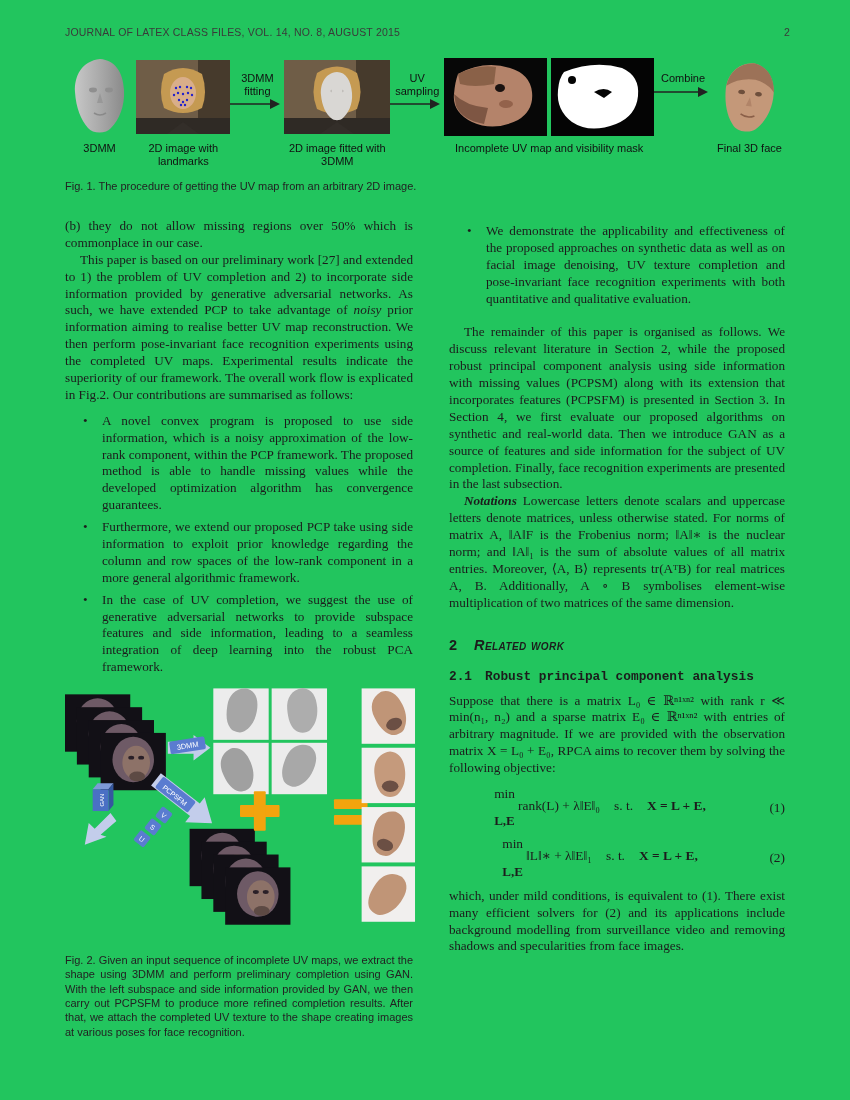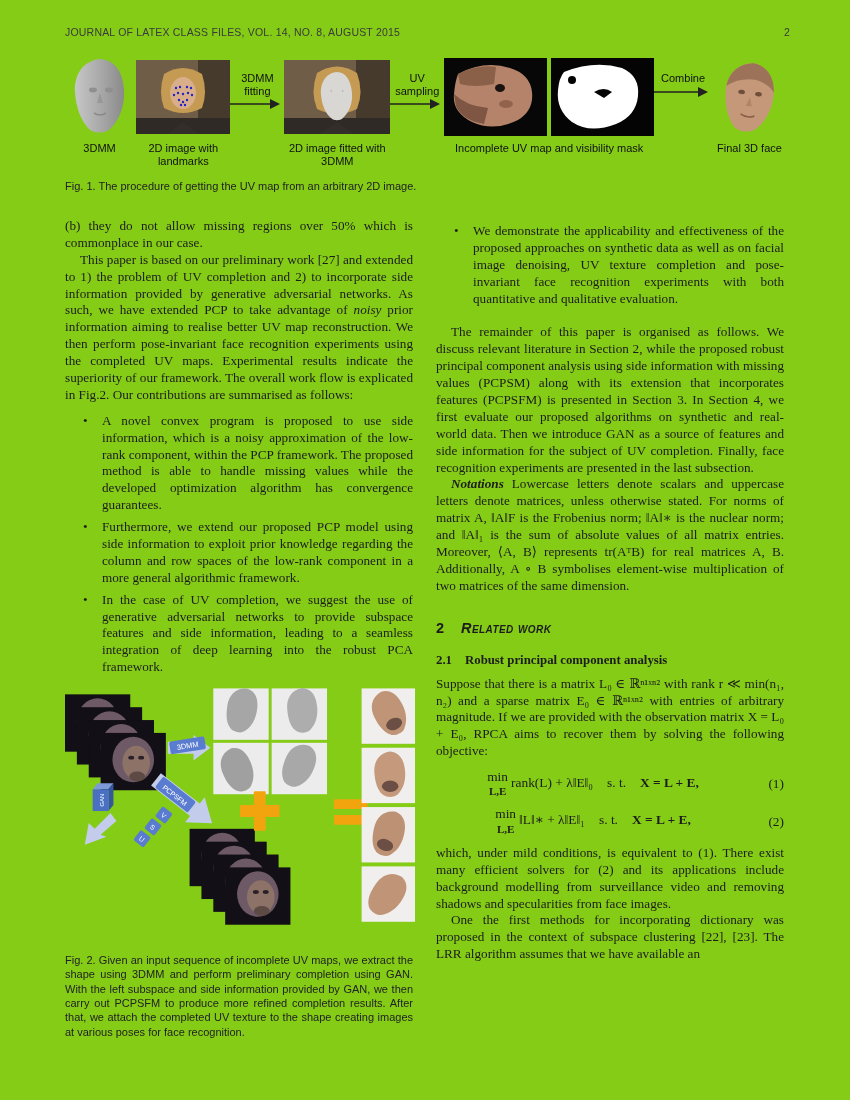--- a/index.html
+++ b/index.html
@@ -1,57 +1,57 @@
 <!DOCTYPE html>
 <html><head>
 <meta charset="utf-8">
 <style>
   html,body{margin:0;padding:0;background:#ffffff;}
-  .page{position:relative;width:850px;height:1100px;background:#84cc16;overflow:hidden;
+  .page{position:relative;width:850px;height:1100px;background:#22c55e;overflow:hidden;
         font-family:"Liberation Serif","DejaVu Serif","DejaVu Sans",serif;color:#1c1c1c;}
 
   
   .hdr{position:absolute;top:26px;left:65px;right:60px;display:flex;justify-content:space-between;
        font-family:"Liberation Sans","DejaVu Sans",sans-serif;font-size:10.5px;color:#3a3a3a;letter-spacing:.2px;}
 
   
   .fig1{position:absolute;top:56px;left:63px;width:724px;}
   .fig1row{display:flex;align-items:flex-start;}
   .f1item{display:flex;flex-direction:column;align-items:center;}
   .f1graphic{height:82px;display:flex;align-items:center;}
   .f1label{font-family:"Liberation Sans","DejaVu Sans",sans-serif;font-size:11px;line-height:1.18;
            text-align:center;margin-top:4px;color:#111;}
   .f1arrow{display:flex;flex-direction:column;justify-content:flex-start;padding-top:16px;}
   .f1arrow .albl{font-family:"Liberation Sans","DejaVu Sans",sans-serif;font-size:11px;line-height:1.15;text-align:center;color:#111;}
   .fig1cap{position:absolute;top:180px;left:65px;width:720px;
            font-family:"Liberation Sans","DejaVu Sans",sans-serif;font-size:11px;color:#222;}
 
   
-  .cols{position:absolute;top:218px;left:65px;width:720px;display:flex;gap:23px;}
+  .cols{position:absolute;top:218px;left:65px;width:720px;display:flex;gap:36px;}
   .col{width:348px;font-size:13.2px;line-height:1.28;text-align:justify;}
   .col p{margin:0;}
   p.ind{text-indent:15px;}
   .em{font-style:italic;}
   ul.blist{list-style:none;margin:9px 0 10px 0;padding:0;}
   ul.blist li{position:relative;padding-left:37px;margin:5px 0 1px 0;}
   ul.blist li::before{content:"\2022";position:absolute;left:18px;top:0;}
   .sp-top{margin-top:17px !important;}
   .bold-ital{font-weight:bold;font-style:italic;}
 
   h2.sec{font-family:"Liberation Sans","DejaVu Sans",sans-serif;font-size:14.5px;font-weight:bold;
          margin:24px 0 9px 0;display:flex;gap:17px;align-items:baseline;}
   h2.sec .sectitle{font-variant:small-caps;letter-spacing:.4px;font-style:italic;}
-  h3.subsec{font-family:Liberation Serif, serif;font-size:12.8px;font-weight:bold;
+  h3.subsec{font-family:Liberation Mono, monospace;font-size:12.8px;font-weight:bold;
             margin:15px 0 7px 0;display:flex;gap:13px;}
 
   .equation{display:flex;align-items:center;margin:10px 0 10px 0;font-size:13.4px;}
   .eqbody{flex:1;text-align:center;}
-  .minstack{display:inline-flex;flex-direction:column;align-items:center;vertical-align:middle;line-height:1;margin-right:3px;}
+  .minstack{display:inline-flex;flex-direction:column;align-items:flex-start;vertical-align:middle;line-height:1;margin-right:3px;}
   .minstack .mo{font-size:13.4px;}
-  .minstack .msub{font-size:11px;font-weight:bold;margin-top:3px;}
+  .minstack .msub{font-size:13px;font-weight:bold;margin-top:14px;}
   .eqgap{display:inline-block;width:14px;}
   .eqnum{width:34px;text-align:right;}
 
   
   .fig2wrap{margin-top:12px;}
   .fig2cap{margin-top:10px;font-family:"Liberation Sans","DejaVu Sans",sans-serif;
            font-size:11px;line-height:1.3;text-align:justify;color:#222;}
   svg text{font-family:"Liberation Sans","DejaVu Sans",sans-serif;}
 </style>
 </head>
@@ -196,21 +196,21 @@
   <div class="fig1cap">Fig. 1. The procedure of getting the UV map from an arbitrary 2D image.</div>
 
   <div class="cols">
 
     <div class="col">
       <p>(b) they do not allow missing regions over 50% which is commonplace in our case.</p>
       <p class="ind"><span>This paper is based on our preliminary work [27] and extended to 1) the problem of UV completion and 2) to incorporate side information provided by generative adversarial networks. As such, we have extended PCP to take advantage of </span><span class="em">noisy</span><span> prior information aiming to realise better UV map reconstruction. We then perform pose-invariant face recognition experiments using the completed UV maps. Experimental results indicate the superiority of our framework. The overall work flow is explicated in Fig.2. Our contributions are summarised as follows:</span></p>
 
       <ul class="blist">
         <li>A novel convex program is proposed to use side information, which is a noisy approximation of the low-rank component, within the PCP framework. The proposed method is able to handle missing values while the developed optimization algorithm has convergence guarantees.</li>
-        <li>Furthermore, we extend our proposed PCP model using side information to exploit prior knowledge regarding the column and row spaces of the low-rank component in a more general algorithmic framework.</li>
+        <li>Furthermore, we extend our proposed PCP take using side information to exploit prior knowledge regarding the column and row spaces of the low-rank component in a more general algorithmic framework.</li>
         <li>In the case of UV completion, we suggest the use of generative adversarial networks to provide subspace features and side information, leading to a seamless integration of deep learning into the robust PCA framework.</li>
       </ul>
 
       <div class="fig2wrap">
         <svg width="352" height="250" viewBox="0 0 356 252">
           <defs>
             <g id="uvframe">
               <rect width="66" height="58" fill="#121016"></rect>
               <ellipse cx="33" cy="27" rx="21" ry="23" fill="#6e5a66"></ellipse>
               <ellipse cx="36" cy="30" rx="14" ry="17" fill="#8d7268"></ellipse>
@@ -364,17 +364,16 @@
         <span class="eqbody">
           <span class="minstack">
               <span class="mo">min</span>
               <span class="msub">L,E</span>
             </span><span>‖L‖∗ + λ‖E‖₁</span><span class="eqgap"></span><span>s. t.</span><span class="eqgap"></span><b>X = L + E,</b>
         </span>
         <span class="eqnum">(2)</span>
       </div>
 
       <p>which, under mild conditions, is equivalent to (1). There exist many efficient solvers for (2) and its applications include background modelling from surveillance video and removing shadows and specularities from face images.</p>
-      <p class="ind">One the first methods for incorporating dictionary was proposed in the context of subspace clustering [22], [23]. The LRR algorithm assumes that we have available an</p>
     </div>
 
   </div>
 </div>
 
 </body></html>

